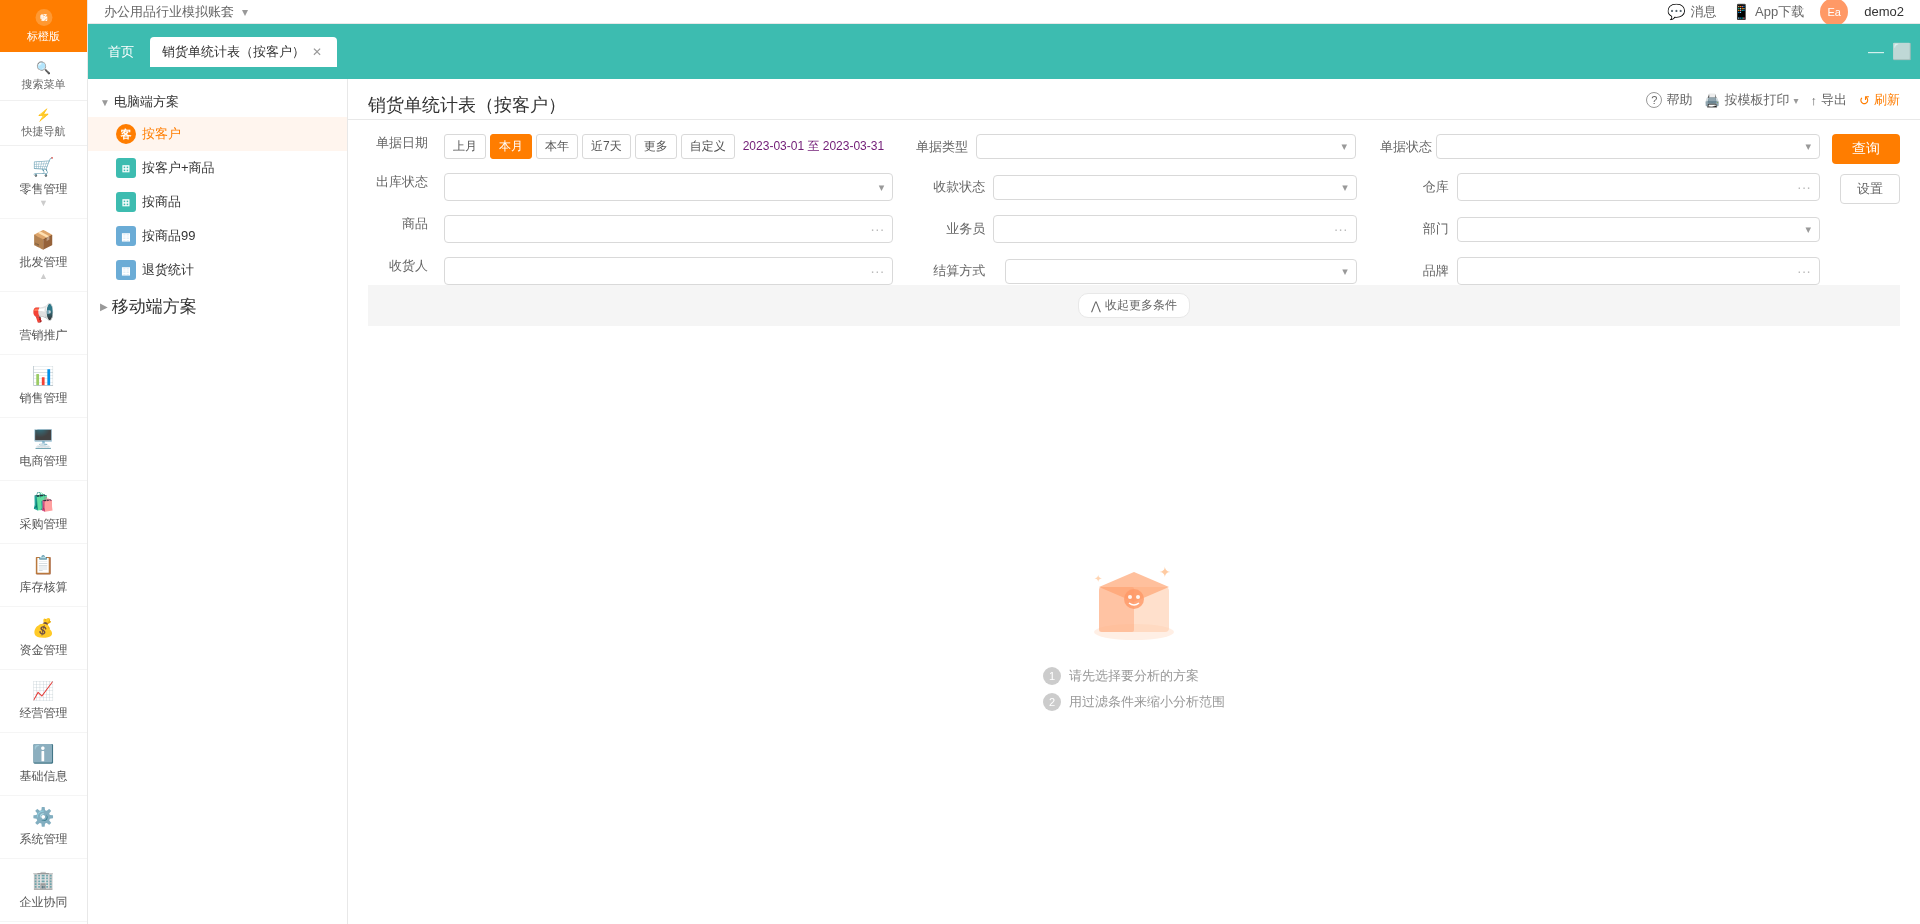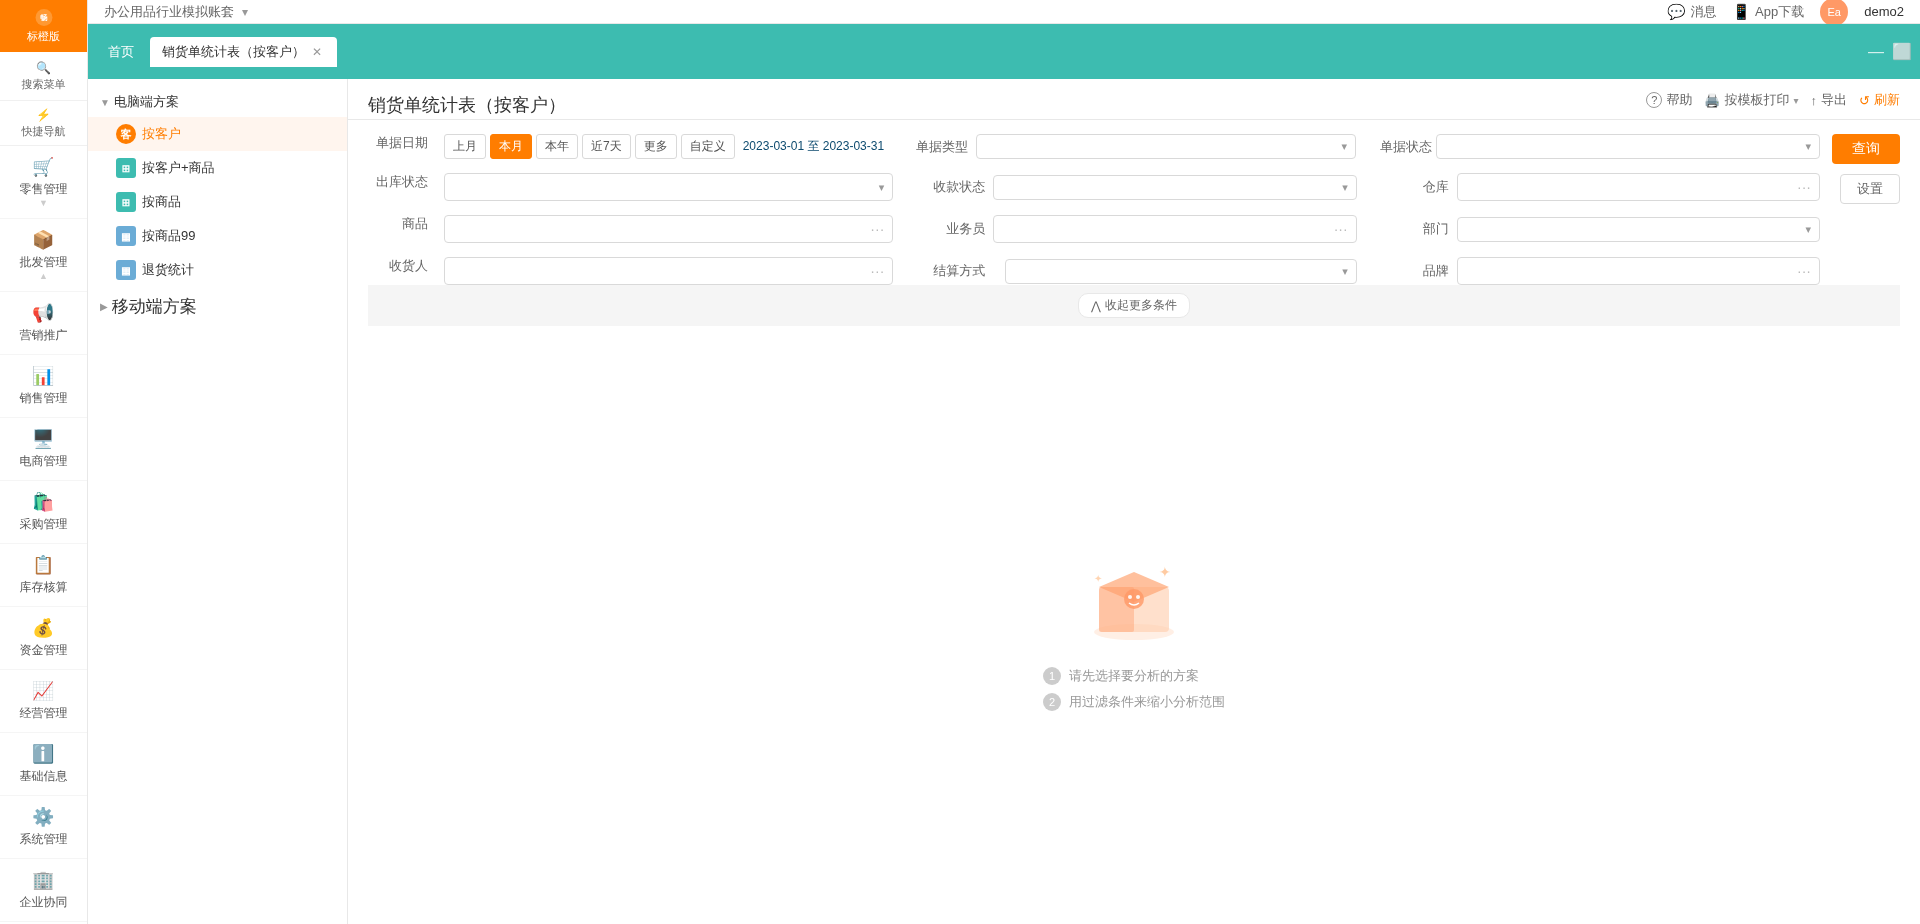--- a/index.html
+++ b/index.html
@@ -71,21 +71,21 @@
     .page-title { font-size: 18px; color: #333; font-weight: 500; }
     .page-actions { display: flex; align-items: center; gap: 12px; padding-bottom: 10px; }
     .page-action { display: flex; align-items: center; gap: 4px; cursor: pointer; color: #666; font-size: 13px; }
     .page-action.primary { color: #ff7d00; }
     .filter-row { display: flex; gap: 16px; margin-bottom: 14px; }
     .filter-row:last-child { margin-bottom: 0; }
     .filter-label { width: 60px; text-align: right; color: #666; font-size: 13px; flex-shrink: 0; }
     .filter-date-group { display: flex; align-items: center; gap: 4px; flex: 1; }
     .date-btn { padding: 3px 8px; border-radius: 3px; border: 1px solid #d9d9d9; background: #fff; cursor: pointer; font-size: 12px; color: #555; }
     .date-btn.active { background: #ff7d00; color: #fff; border-color: #ff7d00; }
-    .date-range { color: #0c4a6e; font-size: 12px; margin-left: 4px; }
+    .date-range { color: #701a75; font-size: 12px; margin-left: 4px; }
     .filter-select { flex: 1; border: 1px solid #d9d9d9; border-radius: 4px; padding: 5px 8px; font-size: 13px; color: #333; background: #fff; display: flex; align-items: center; justify-content: space-between; cursor: pointer; min-width: 120px; }
     .filter-select .placeholder { color: #bbb; }
     .filter-select-arrow { color: #999; font-size: 11px; }
     .filter-input { flex: 1; border: 1px solid #d9d9d9; border-radius: 4px; padding: 5px 8px; font-size: 13px; color: #333; background: #fff; display: flex; align-items: center; justify-content: space-between; cursor: pointer; }
     .filter-dots { color: #bbb; font-size: 14px; }
 
     .collapse-bar { display: flex; justify-content: center; padding: 8px 0; background: #f5f5f5; cursor: pointer; }
     .collapse-btn { display: flex; align-items: center; gap: 4px; color: #666; font-size: 12px; padding: 3px 12px; border-radius: 10px; background: #fff; border: 1px solid #e8e8e8; }
 
     

